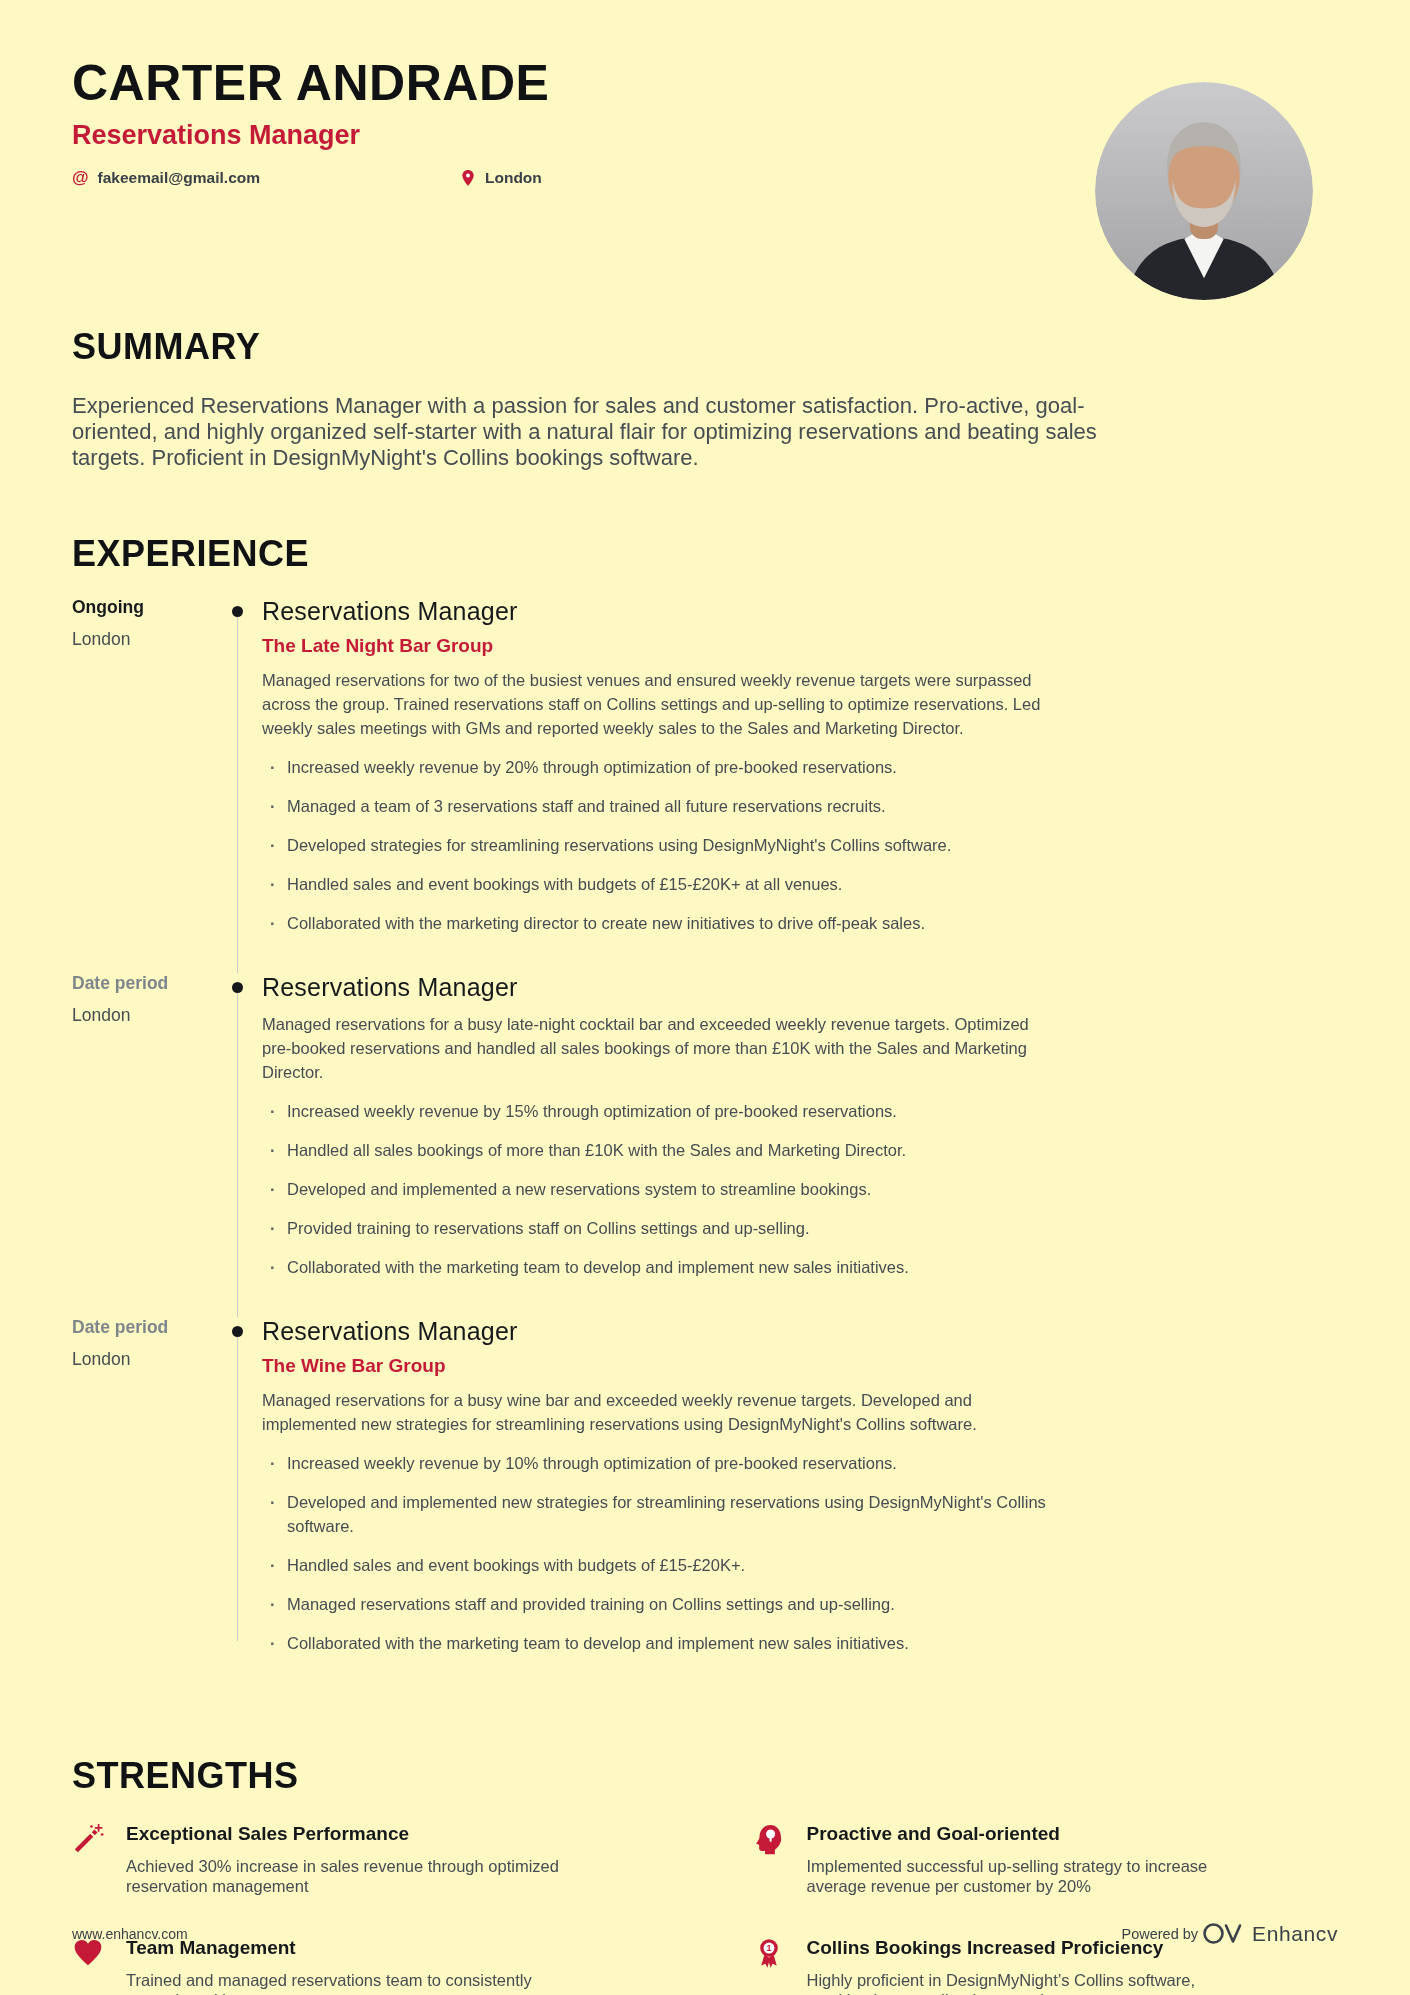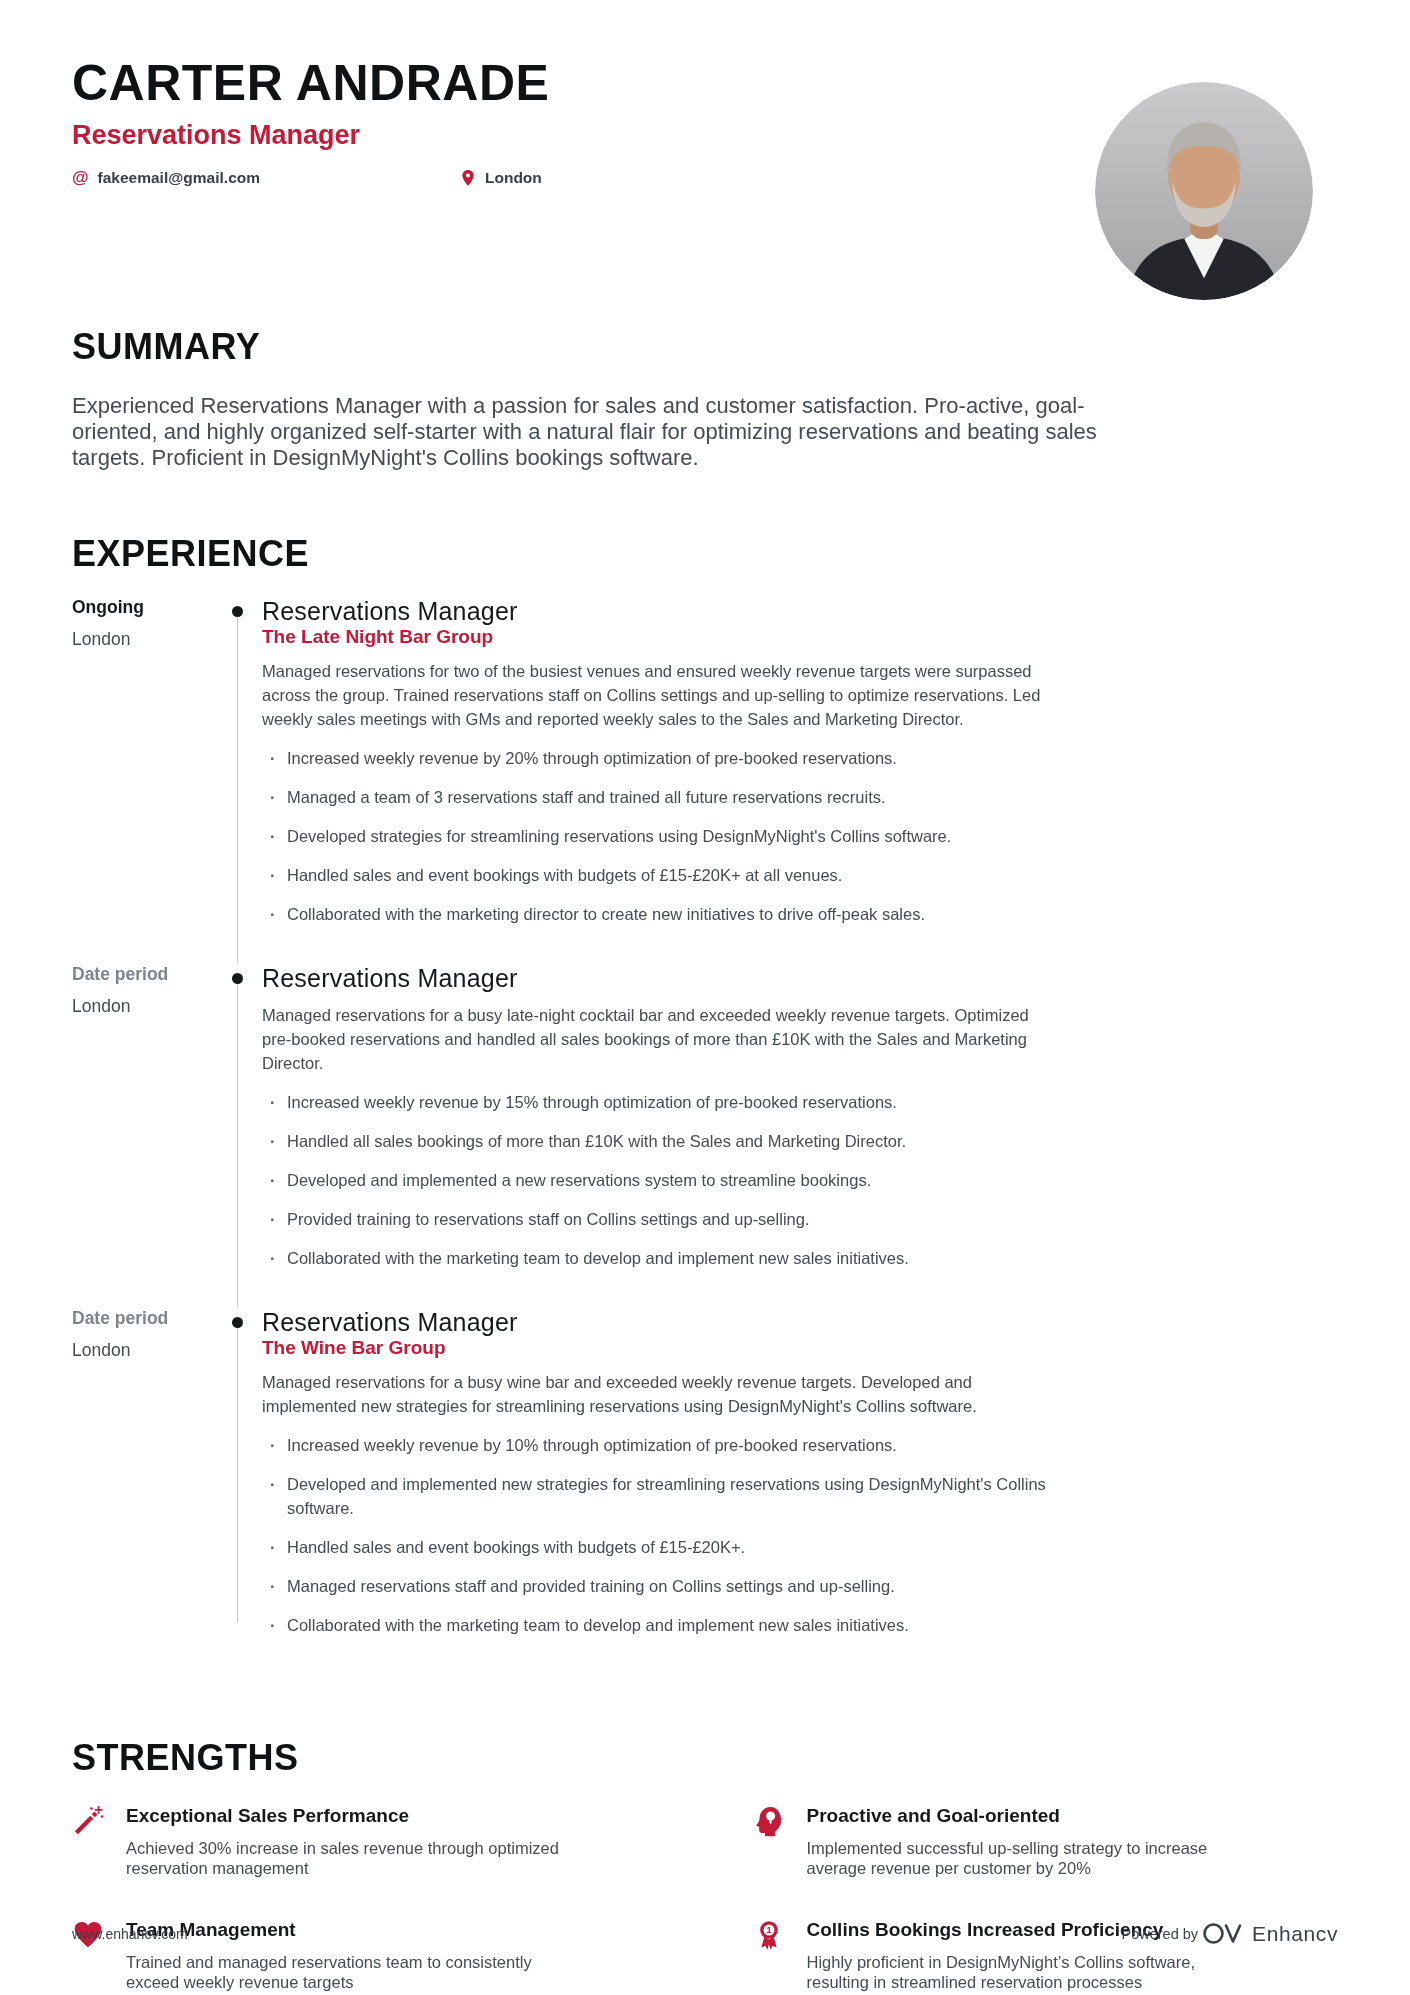--- a/index.html
+++ b/index.html
@@ -1,20 +1,20 @@
 <!DOCTYPE html>
 <html style="--accent: #c41a38;"><head>
 <meta charset="utf-8">
 <style>
   * { margin:0; padding:0; box-sizing:border-box; }
   html,body { background:#e8e8e8; }
   :root { --accent:#c41a38; --ink:#16191c; --body:#454c52; --muted:#7e868c; }
   .page {
     width:1410px; height:1995px; margin:0 auto; position:relative;
-    background:#ffffff; padding:56px 72px 0;
+    background:#fef9c3; padding:56px 72px 0;
     font-family:"Liberation Sans", sans-serif; color:var(--ink);
     overflow:hidden;
   }
   
   h1.name { font-size:50px; font-weight:bold; color:#101214; letter-spacing:.5px; line-height:1.1; }
   .job-title { font-size:27px; font-weight:bold; color:var(--accent); margin-top:9px; }
   .contact-row { margin-top:17px; display:flex; align-items:center; }
   .contact-item { display:inline-flex; align-items:center; gap:9px;
                   font-size:15.5px; font-weight:bold; color:#3a4047; }
   .contact-item.email { width:388px; }
@@ -34,21 +34,21 @@
   .period { font-size:17.5px; font-weight:bold; color:var(--ink); }
   .period.muted { color:var(--muted); }
   .location { margin-top:11px; font-size:17.5px; color:var(--body); }
   .entry-timeline { position:relative; }
   .entry-timeline::before { content:""; position:absolute; left:5px; top:10px; bottom:-38px;
                             width:1px; background:#c6cbd0; }
   .entry:last-child .entry-timeline::before { bottom:14px; }
   .timeline-dot { position:absolute; left:0; top:9px; width:11px; height:11px;
                   background:var(--ink); border-radius:50%; }
   .entry-title { font-size:25px; font-weight:400; color:var(--ink); letter-spacing:.2px; line-height:1.15; }
-  .entry-company { font-size:19px; font-weight:bold; color:var(--accent); }
+  .entry-company { font-size:19px; font-weight:bold; color:var(--accent); margin-top:9px; }
   .entry-desc { margin-top:11px; font-size:16.5px; line-height:24px; color:var(--body); max-width:800px; }
   ul.entry-bullets { margin-top:8px; list-style:none; max-width:800px; }
   ul.entry-bullets li { position:relative; padding-left:25px; font-size:16.5px; line-height:24px;
                         color:var(--body); margin-top:15px; }
   ul.entry-bullets li::before { content:"·"; position:absolute; left:8px; top:0;
                                 font-weight:bold; color:#596066; }
   
   .strengths { margin-top:100px; }
   .strengths-grid { margin-top:26px; display:grid; grid-template-columns:1fr 1fr;
                     column-gap:95px; row-gap:40px; }

